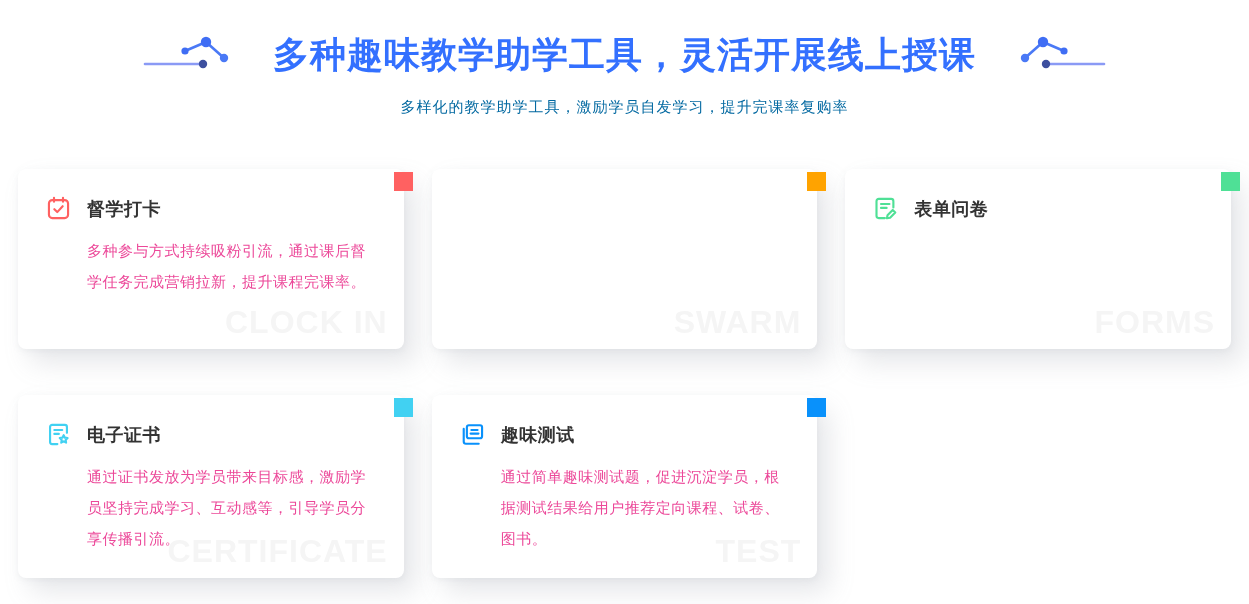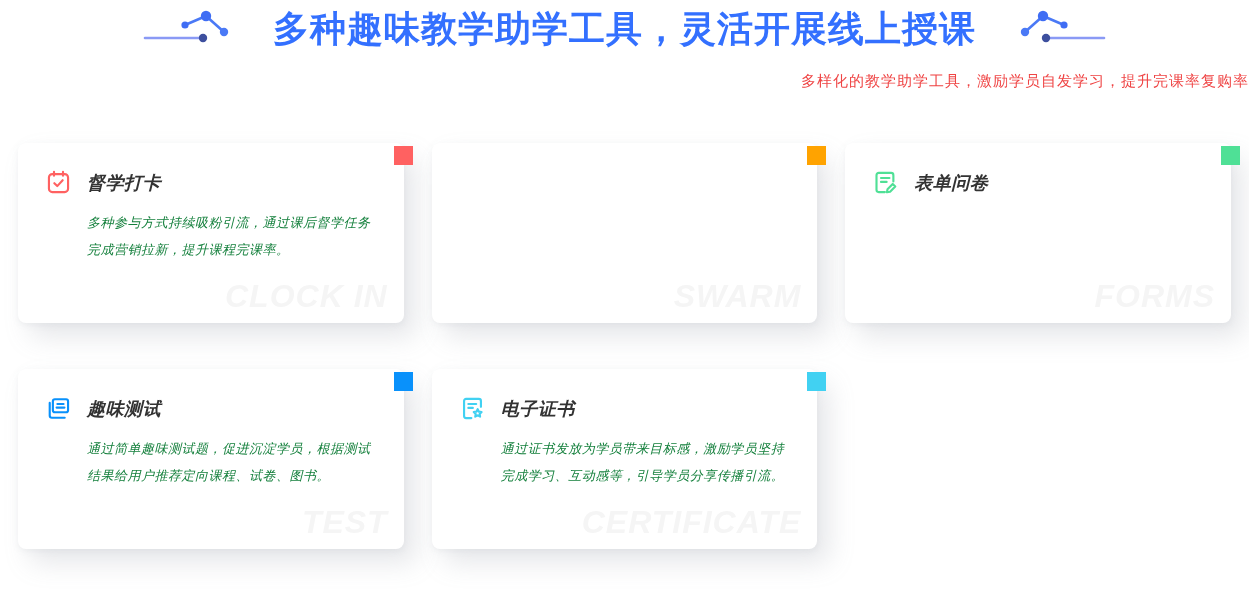--- a/index.html
+++ b/index.html
@@ -2,59 +2,58 @@
 <html><head>
 <meta charset="utf-8">
 <style>
   * { margin: 0; padding: 0; box-sizing: border-box; }
   html, body { width: 1249px; height: 604px; background: #ffffff; overflow: hidden; }
   body { font-family: "Liberation Sans", "DejaVu Sans", sans-serif; }
 
   .page { width: 1249px; height: 604px; position: relative; background: #ffffff; }
 
   
-  .header { text-align: right; }
+  .header { padding-top: 26px; text-align: center; }
   .title-row { display: flex; align-items: center; justify-content: center; gap: 34px; }
   .page-title {
     font-size: 36px; font-weight: 800; letter-spacing: 1px;
     color: #3370ff; line-height: 1.25; white-space: nowrap;
   }
   .deco { flex: 0 0 auto; margin-top: 8px; }
   .subtitle {
-    margin-top: 16px; font-size: 15px; color: #ef4444; letter-spacing: 1px;
+    margin-top: 16px; font-size: 15px; color: #0369a1; letter-spacing: 1px;
   }
 
   
   .grid {
     margin: 52px 18px 0 18px;
     display: grid;
     grid-template-columns: repeat(3, 1fr);
     column-gap: 28px;
     row-gap: 46px;
   }
   .card {
     position: relative;
     background: #ffffff;
     border-radius: 8px;
     min-height: 180px;
     padding: 26px 26px 24px 27px;
     box-shadow: 12px 14px 26px rgba(140, 145, 160, 0.22), 0 2px 6px rgba(140,145,160,0.10);
-    font-style: italic;
   }
   .corner {
     position: absolute; top: 3px; right: -9px;
     width: 19px; height: 19px;
   }
   .card-head { display: flex; align-items: center; gap: 15px; }
   .card-icon { width: 27px; height: 27px; flex: 0 0 auto; display: inline-flex; }
   .card-icon svg { width: 27px; height: 27px; }
   .card-title { font-size: 18px; font-weight: 700; color: #333333; letter-spacing: 0.5px; }
   .card-desc {
     margin: 14px 0 0 42px;
-    font-size: 13px; color: #15803d; line-height: 2.05; letter-spacing: 0.5px;
+    font-size: 15px; color: #ec4899; line-height: 2.05; letter-spacing: 0.5px;
     max-width: 300px;
   }
   .watermark {
     position: absolute; right: 16px; bottom: 8px;
     font-size: 32px; font-weight: 800; letter-spacing: 1px;
     color: #f5f5f5; white-space: nowrap; pointer-events: none;
   }
 </style>
 </head>
 <body>
@@ -121,45 +120,45 @@
             <path d="M13.8 17.9l4.6-4.6 2.3 2.3-4.6 4.6-2.8.5.5-2.8z"></path>
           </svg>
         </span>
         <h3 class="card-title">表单问卷</h3>
       </div>
       <span class="watermark">FORMS</span>
     </div>
 
 
     <div class="card">
+      <span class="corner" style="background-color: rgb(65, 209, 242);"></span>
+      <div class="card-head">
+        <span class="card-icon" style="color: rgb(65, 209, 242);">
+          <svg viewBox="0 0 24 24" fill="none" stroke="currentColor" stroke-width="1.9" stroke-linecap="round" stroke-linejoin="round">
+            <path d="M19.5 10.5V5.3a1.8 1.8 0 0 0-1.8-1.8H6.3a1.8 1.8 0 0 0-1.8 1.8v13.4a1.8 1.8 0 0 0 1.8 1.8h4.7"></path>
+            <path d="M8.3 8h7M8.3 11.5h4"></path>
+            <path d="M16.6 12.6l1.1 2.2 2.4.35-1.75 1.7.4 2.4-2.15-1.13-2.15 1.13.4-2.4-1.75-1.7 2.4-.35z"></path>
+          </svg>
+        </span>
+        <h3 class="card-title">电子证书</h3>
+      </div>
+      <p class="card-desc">通过证书发放为学员带来目标感，激励学员坚持完成学习、互动感等，引导学员分享传播引流。</p>
+      <span class="watermark">CERTIFICATE</span>
+    </div>
+
+    <div class="card">
       <span class="corner" style="background-color: rgb(9, 145, 251);"></span>
       <div class="card-head">
         <span class="card-icon" style="color: rgb(9, 145, 251);">
           <svg viewBox="0 0 24 24" fill="none" stroke="currentColor" stroke-width="1.9" stroke-linecap="round" stroke-linejoin="round">
             <rect x="7" y="3.8" width="13.5" height="11.5" rx="1.8"></rect>
             <path d="M11 8h5.5M10.3 11.2h7"></path>
             <path d="M4.2 7v11.2a2 2 0 0 0 2 2H17.5"></path>
           </svg>
         </span>
         <h3 class="card-title">趣味测试</h3>
       </div>
       <p class="card-desc">通过简单趣味测试题，促进沉淀学员，根据测试结果给用户推荐定向课程、试卷、图书。</p>
       <span class="watermark">TEST</span>
     </div>
 
-    <div class="card">
-      <span class="corner" style="background-color: rgb(65, 209, 242);"></span>
-      <div class="card-head">
-        <span class="card-icon" style="color: rgb(65, 209, 242);">
-          <svg viewBox="0 0 24 24" fill="none" stroke="currentColor" stroke-width="1.9" stroke-linecap="round" stroke-linejoin="round">
-            <path d="M19.5 10.5V5.3a1.8 1.8 0 0 0-1.8-1.8H6.3a1.8 1.8 0 0 0-1.8 1.8v13.4a1.8 1.8 0 0 0 1.8 1.8h4.7"></path>
-            <path d="M8.3 8h7M8.3 11.5h4"></path>
-            <path d="M16.6 12.6l1.1 2.2 2.4.35-1.75 1.7.4 2.4-2.15-1.13-2.15 1.13.4-2.4-1.75-1.7 2.4-.35z"></path>
-          </svg>
-        </span>
-        <h3 class="card-title">电子证书</h3>
-      </div>
-      <p class="card-desc">通过证书发放为学员带来目标感，激励学员坚持完成学习、互动感等，引导学员分享传播引流。</p>
-      <span class="watermark">CERTIFICATE</span>
-    </div>
-
   </div>
 </div>
 
 </body></html>

